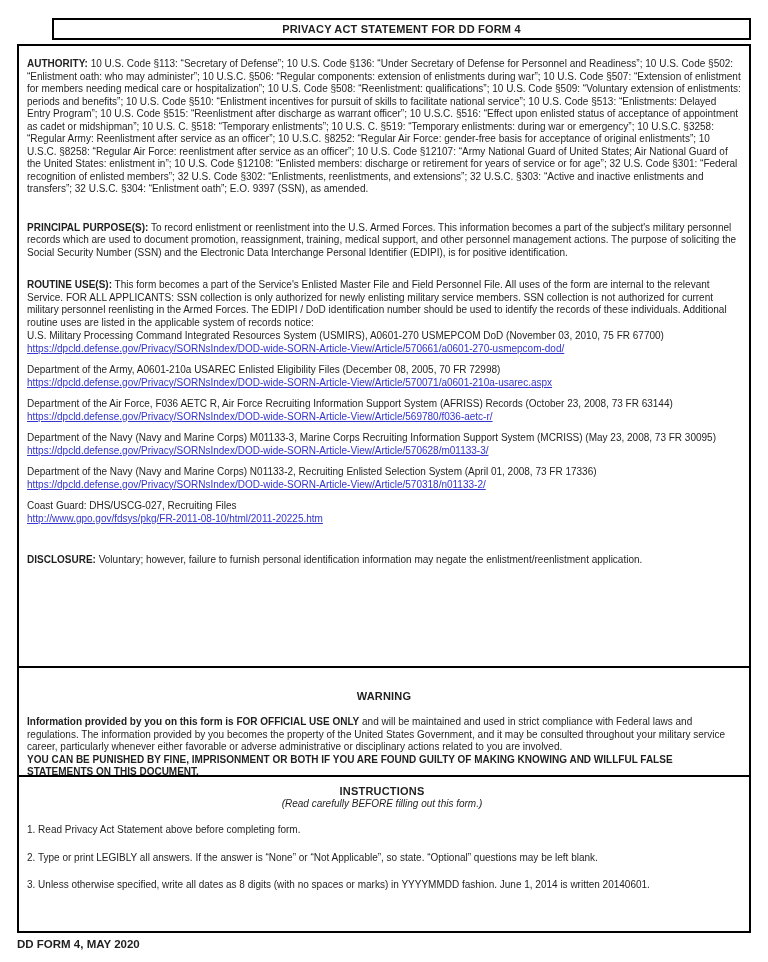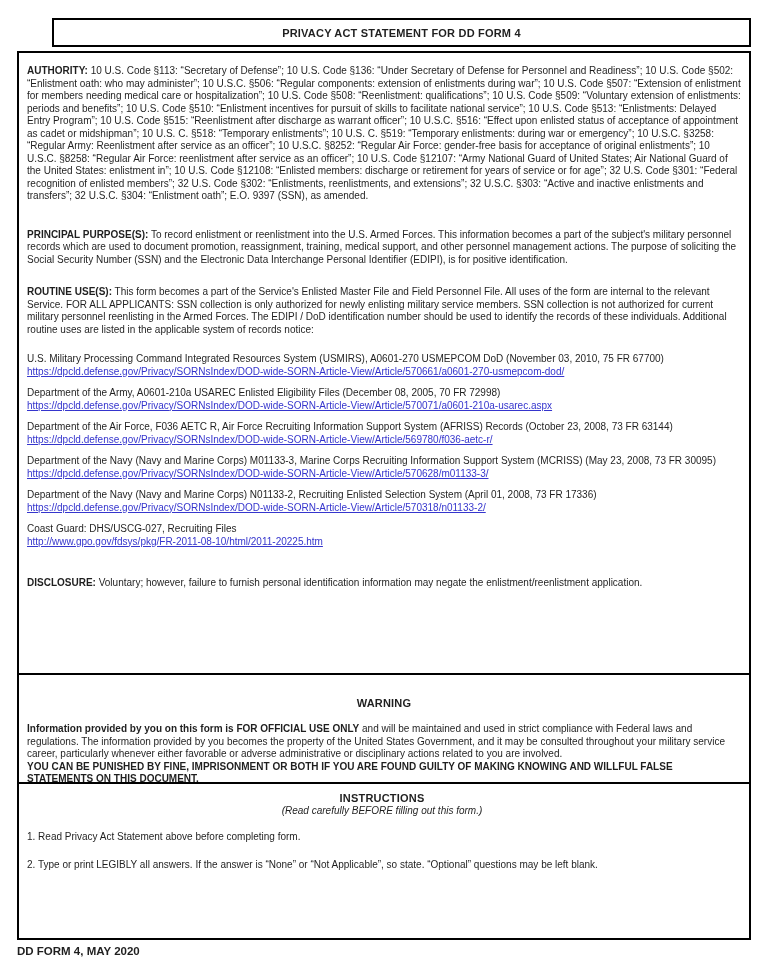--- a/index.html
+++ b/index.html
@@ -6,38 +6,38 @@
   html, body { width: 768px; height: 962px; background: #ffffff; overflow: hidden; }
   body {
     font-family: "Liberation Sans", "DejaVu Sans", sans-serif;
     color: #1f1f1f;
     -webkit-font-smoothing: antialiased;
   }
   .page { padding: 18px 17px 0 17px; }
 
   .title-box {
     border: 2px solid #000;
-    height: 29px;
+    height: 22px;
     display: flex; align-items: center; justify-content: center;
     font-weight: bold; font-size: 11px; letter-spacing: 0.2px;
     margin-bottom: 4px;
     margin-left: 35px;
   }
 
   .main-box {
     border: 2px solid #000;
     height: 624px;
     padding: 12px 8px 0 8px;
     font-size: 10px; line-height: 12.5px;
     overflow: hidden;
   }
   .para { margin-bottom: 3px; }
   .para.authority { margin-bottom: 26px; }
   .para.purpose { margin-bottom: 20px; }
-  .para.routine { margin-bottom: 17px; }
+  .para.routine { margin-bottom: 1px; }
   .para.record { margin-bottom: 9px; }
   .para.coast { margin-bottom: 29px; }
   .b { font-weight: bold; }
   a.sorn-link {
     color: #3535cd;
     text-decoration: underline;
     display: inline-block;
   }
 
   .warning-box {
@@ -143,20 +143,21 @@
       <span class="b">Information provided by you on this form is FOR OFFICIAL USE ONLY</span><span> and will be maintained and used in strict compliance with Federal laws and regulations. The information provided by you becomes the property of the United States Government, and it may be consulted throughout your military service career, particularly whenever either favorable or adverse administrative or disciplinary actions related to you are involved.</span>
       <div class="b">YOU CAN BE PUNISHED BY FINE, IMPRISONMENT OR BOTH IF YOU ARE FOUND GUILTY OF MAKING KNOWING AND WILLFUL FALSE STATEMENTS ON THIS DOCUMENT.</div>
     </div>
   </div>
 
   <div class="instructions-box">
     <div class="box-heading">INSTRUCTIONS</div>
     <div class="instructions-sub">(Read carefully BEFORE filling out this form.)</div>
     <div class="instr-item">1. Read Privacy Act Statement above before completing form.</div>
     <div class="instr-item">2. Type or print LEGIBLY all answers. If the answer is “None” or “Not Applicable”, so state. “Optional” questions may be left blank.</div>
+    <div class="instr-item">3. Unless otherwise specified, write all dates as 8 digits (with no spaces or marks) in YYYYMMDD fashion. June 1, 2014 is written 20140601.</div>
   </div>
 
   <div class="footer">
     <div class="footer-left">DD FORM 4, MAY 2020</div>
     <div class="footer-center">PREVIOUS EDITION IS OBSOLETE.</div>
     <div class="footer-right">Back of Page 1</div>
   </div>
 
 </div>
 

